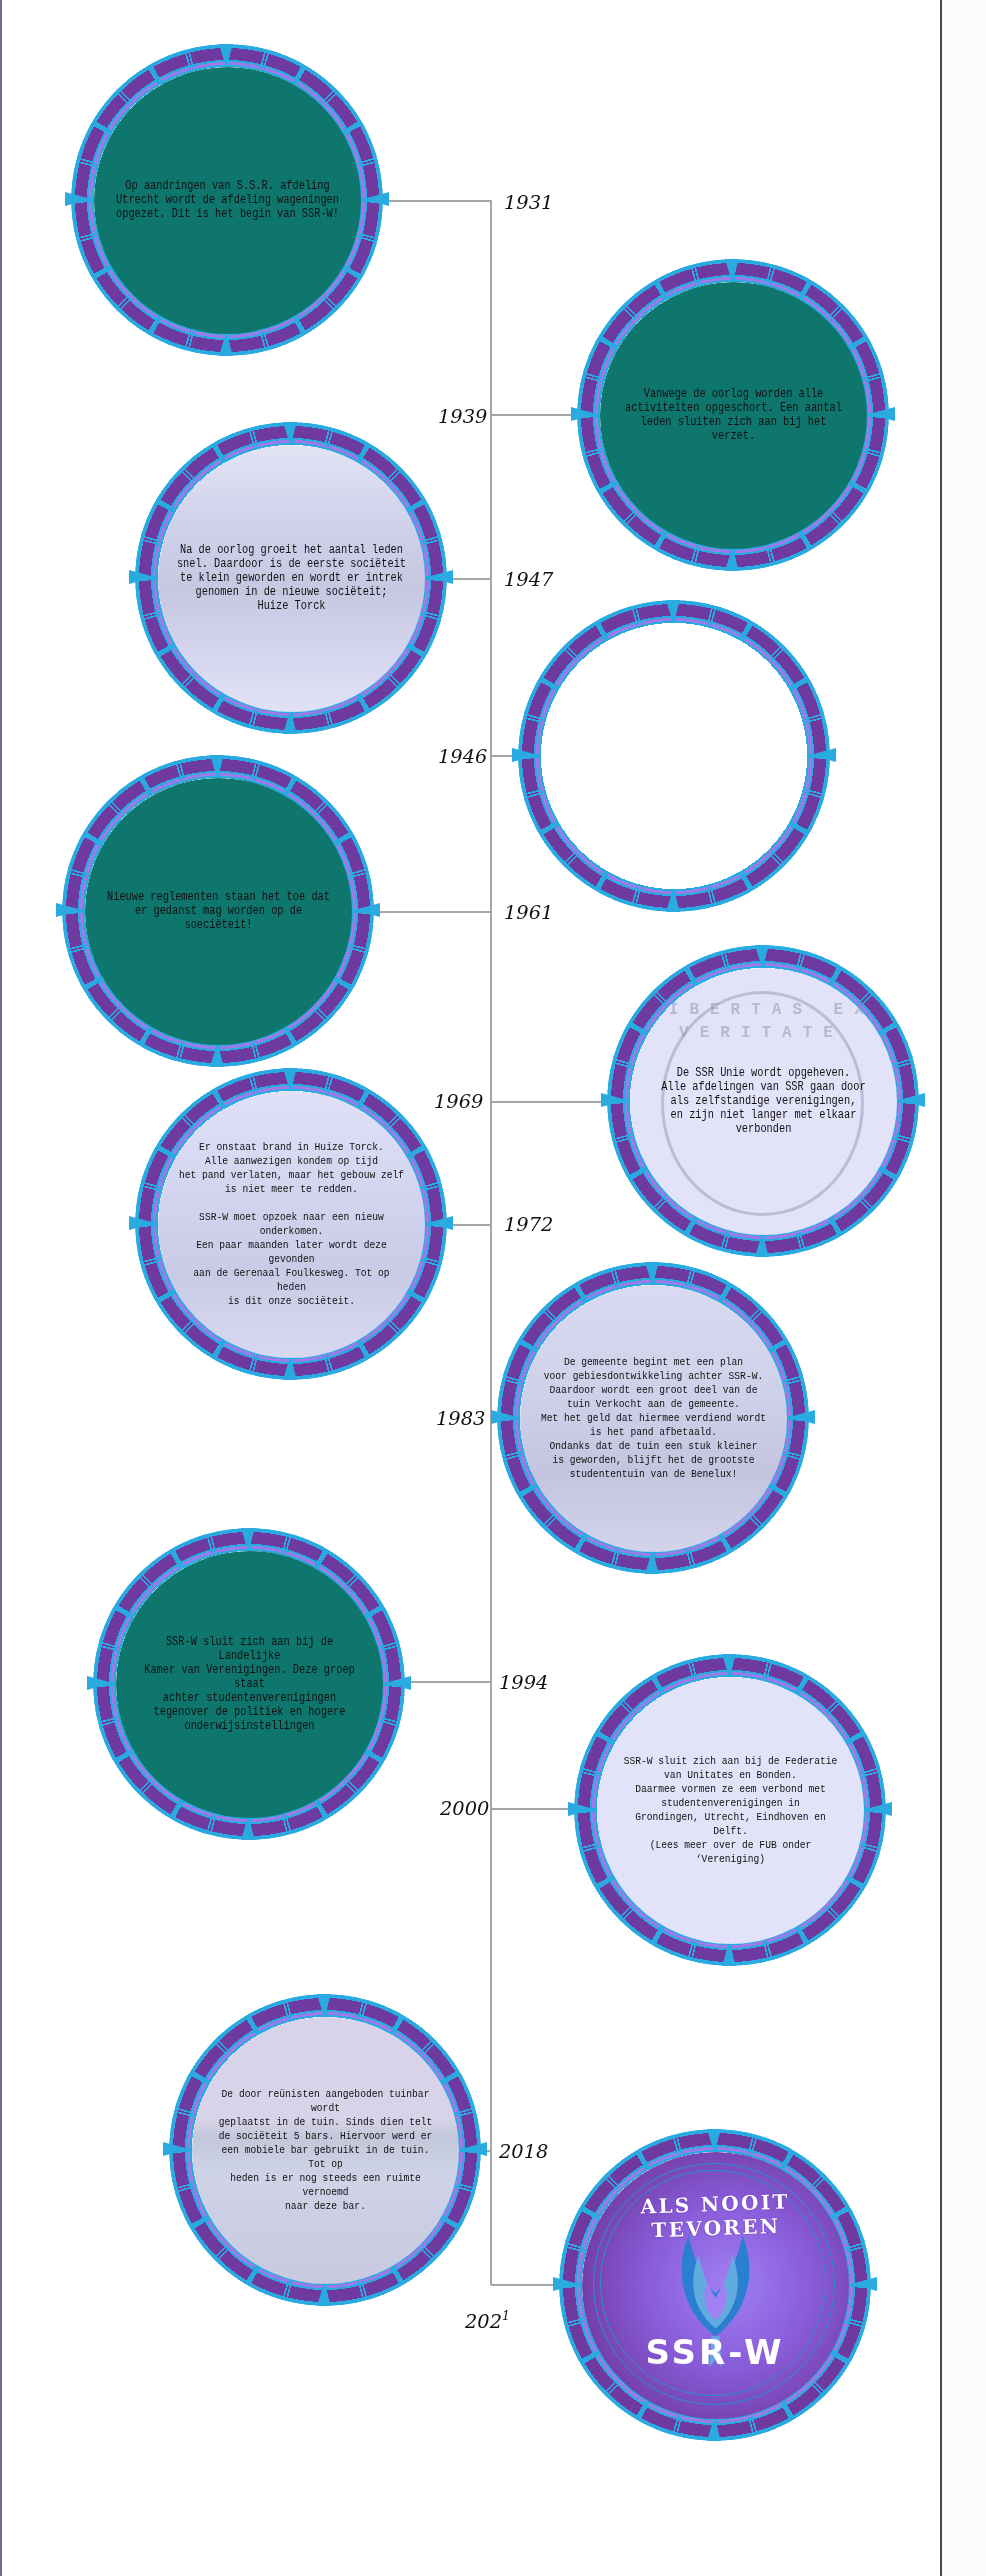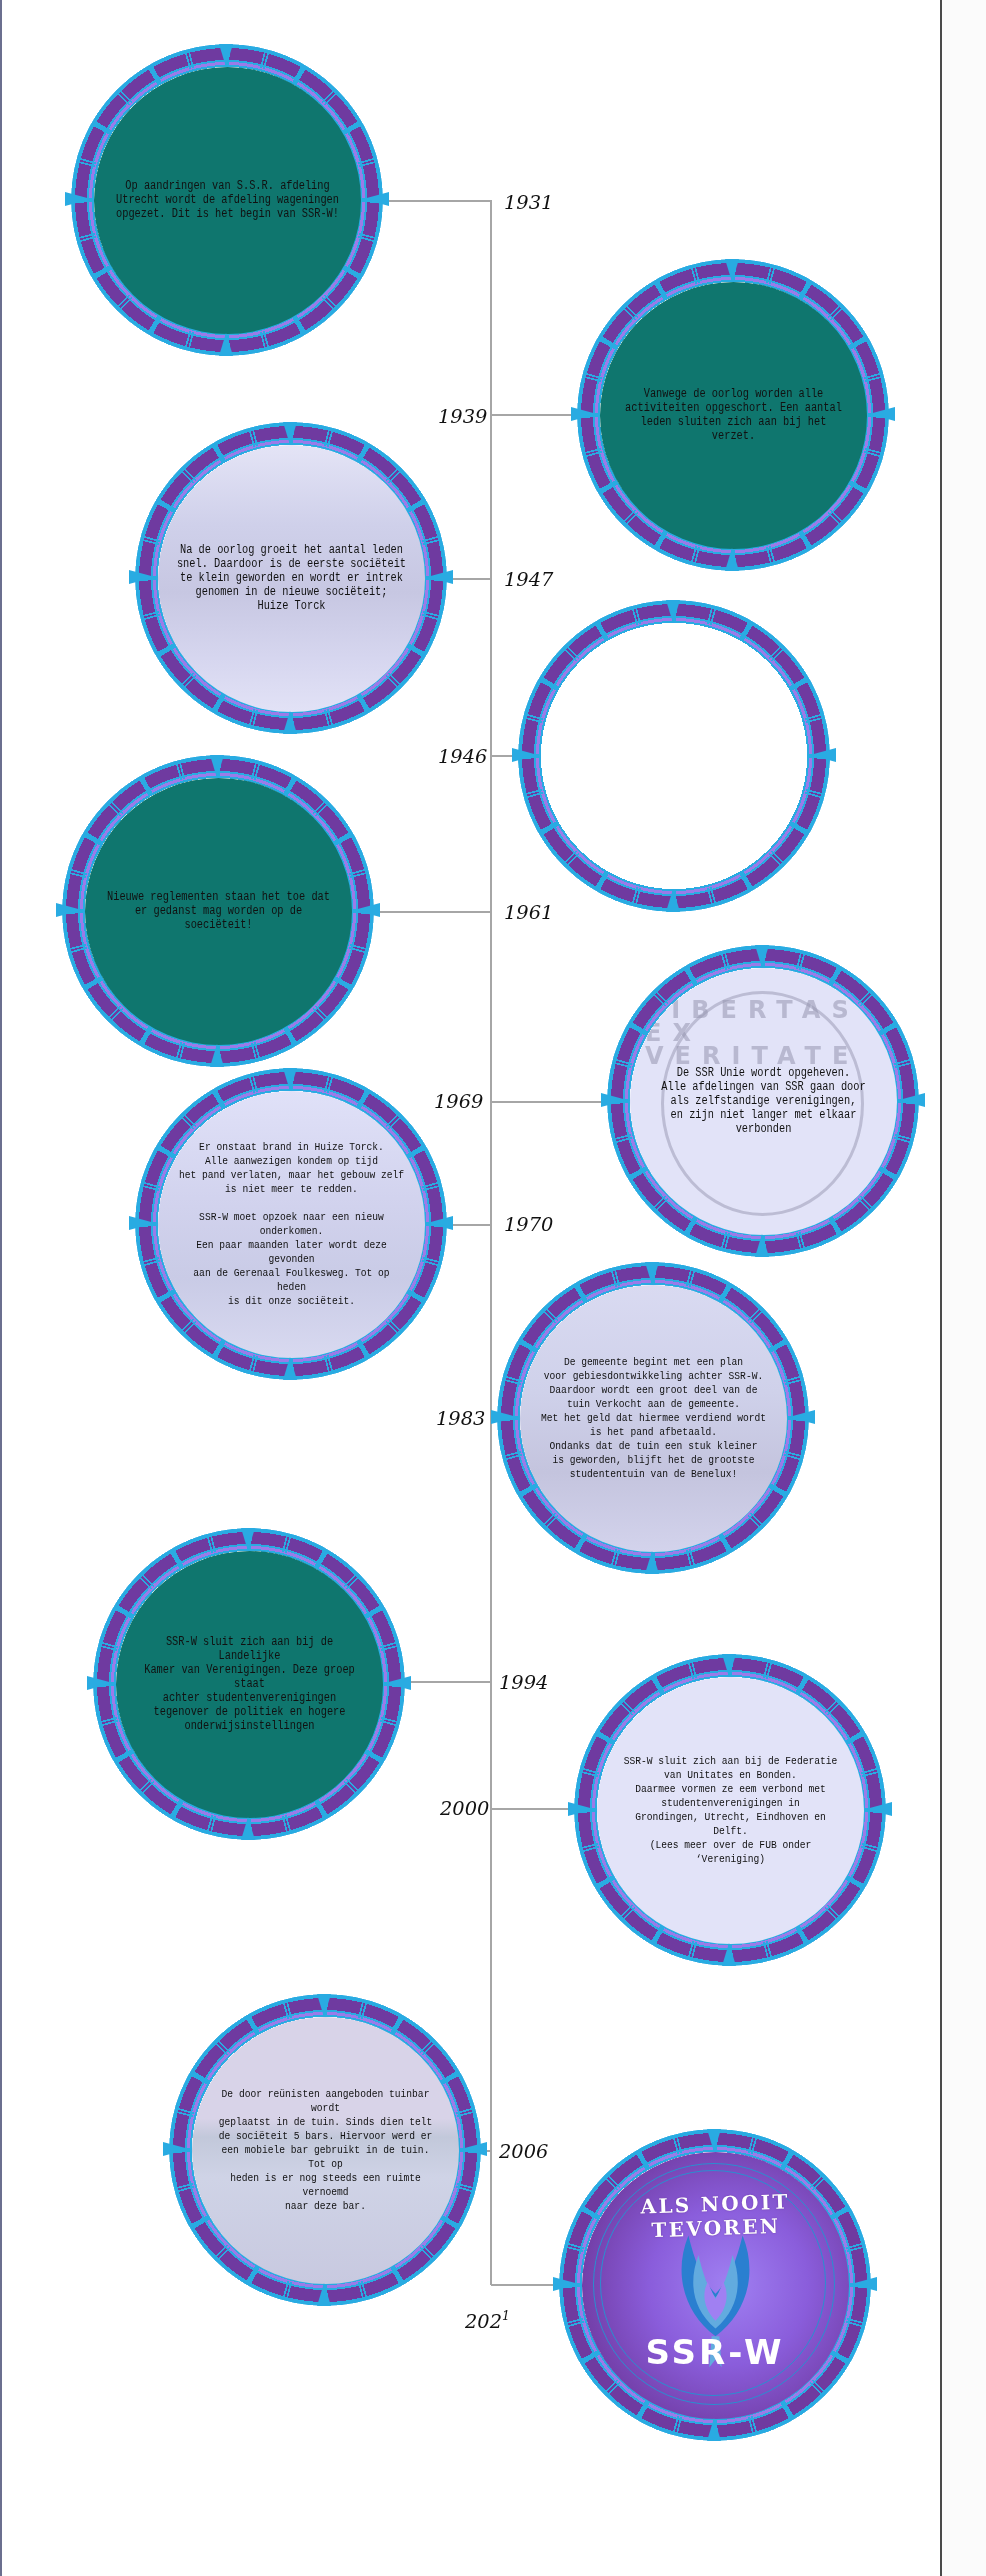--- a/index.html
+++ b/index.html
@@ -139,35 +139,35 @@
     <div class="point b"></div>
 </div>
 
 <div class="connector" style="left:491px; top:1101px; width:116px;"></div>
 <div class="year" style="left:434px; top:1090px;">1969</div>
 <div class="medallion" style="left:607px; top:945px;">
   <div class="ring"></div>
   <div class="ring-ticks"></div>
     <div class="ring-ticks2"></div>
   <div class="inner photo-seal">
-    <div class="watermark" style="left:15.5px; top:31px; width:233px; font-size:24px; line-height:23px;">LIBERTAS EX VERITATE</div>
+    <div class="watermark" style="left:15.5px; top:31px; width:233px; font-size:16px; text-align:center; line-height:23px;font-family:Liberation Mono, monospace;">LIBERTAS EX VERITATE</div>
     <div style="position:absolute; left:31px; top:23px; width:203px; height:225px; border-radius:50%; border:3.1px solid rgba(150,150,175,0.5); box-sizing:border-box;"></div>
     <div class="ev-text">De SSR Unie wordt opgeheven.
 Alle afdelingen van SSR gaan door
 als zelfstandige verenigingen,
 en zijn niet langer met elkaar verbonden</div>
   </div>
   <div class="point l"></div>
     <div class="point r"></div>
     <div class="point t"></div>
     <div class="point b"></div>
 </div>
 
 <div class="connector" style="left:446px; top:1224px; width:46px;"></div>
-<div class="year" style="left:504px; top:1213px;">1970</div>
+<div class="year" style="left:504px; top:1213px;">1972</div>
 <div class="medallion" style="left:135px; top:1068px;">
   <div class="ring"></div>
   <div class="ring-ticks"></div>
     <div class="ring-ticks2"></div>
   <div class="inner photo-house">
     <div class="ev-text" style="font-size:11.2px;">Er onstaat brand in Huize Torck.
 Alle aanwezigen kondem op tijd
 het pand verlaten, maar het gebouw zelf
 is niet meer te redden.
 
@@ -238,21 +238,21 @@
 Grondingen, Utrecht, Eindhoven en Delft.
 (Lees meer over de FUB onder ‘Vereniging)</div>
   </div>
   <div class="point l"></div>
     <div class="point r"></div>
     <div class="point t"></div>
     <div class="point b"></div>
 </div>
 
 <div class="connector" style="left:480px; top:2150px; width:11.6px;"></div>
-<div class="year" style="left:499px; top:2140px;">2006</div>
+<div class="year" style="left:499px; top:2140px;">2018</div>
 <div class="medallion" style="left:169px; top:1994px;">
   <div class="ring"></div>
   <div class="ring-ticks"></div>
     <div class="ring-ticks2"></div>
   <div class="inner photo-bar">
     <div class="ev-text" style="font-size:11.2px;">De door reünisten aangeboden tuinbar wordt
 geplaatst in de tuin. Sinds dien telt
 de sociëteit 5 bars. Hiervoor werd er
 een mobiele bar gebruikt in de tuin. Tot op
 heden is er nog steeds een ruimte vernoemd

